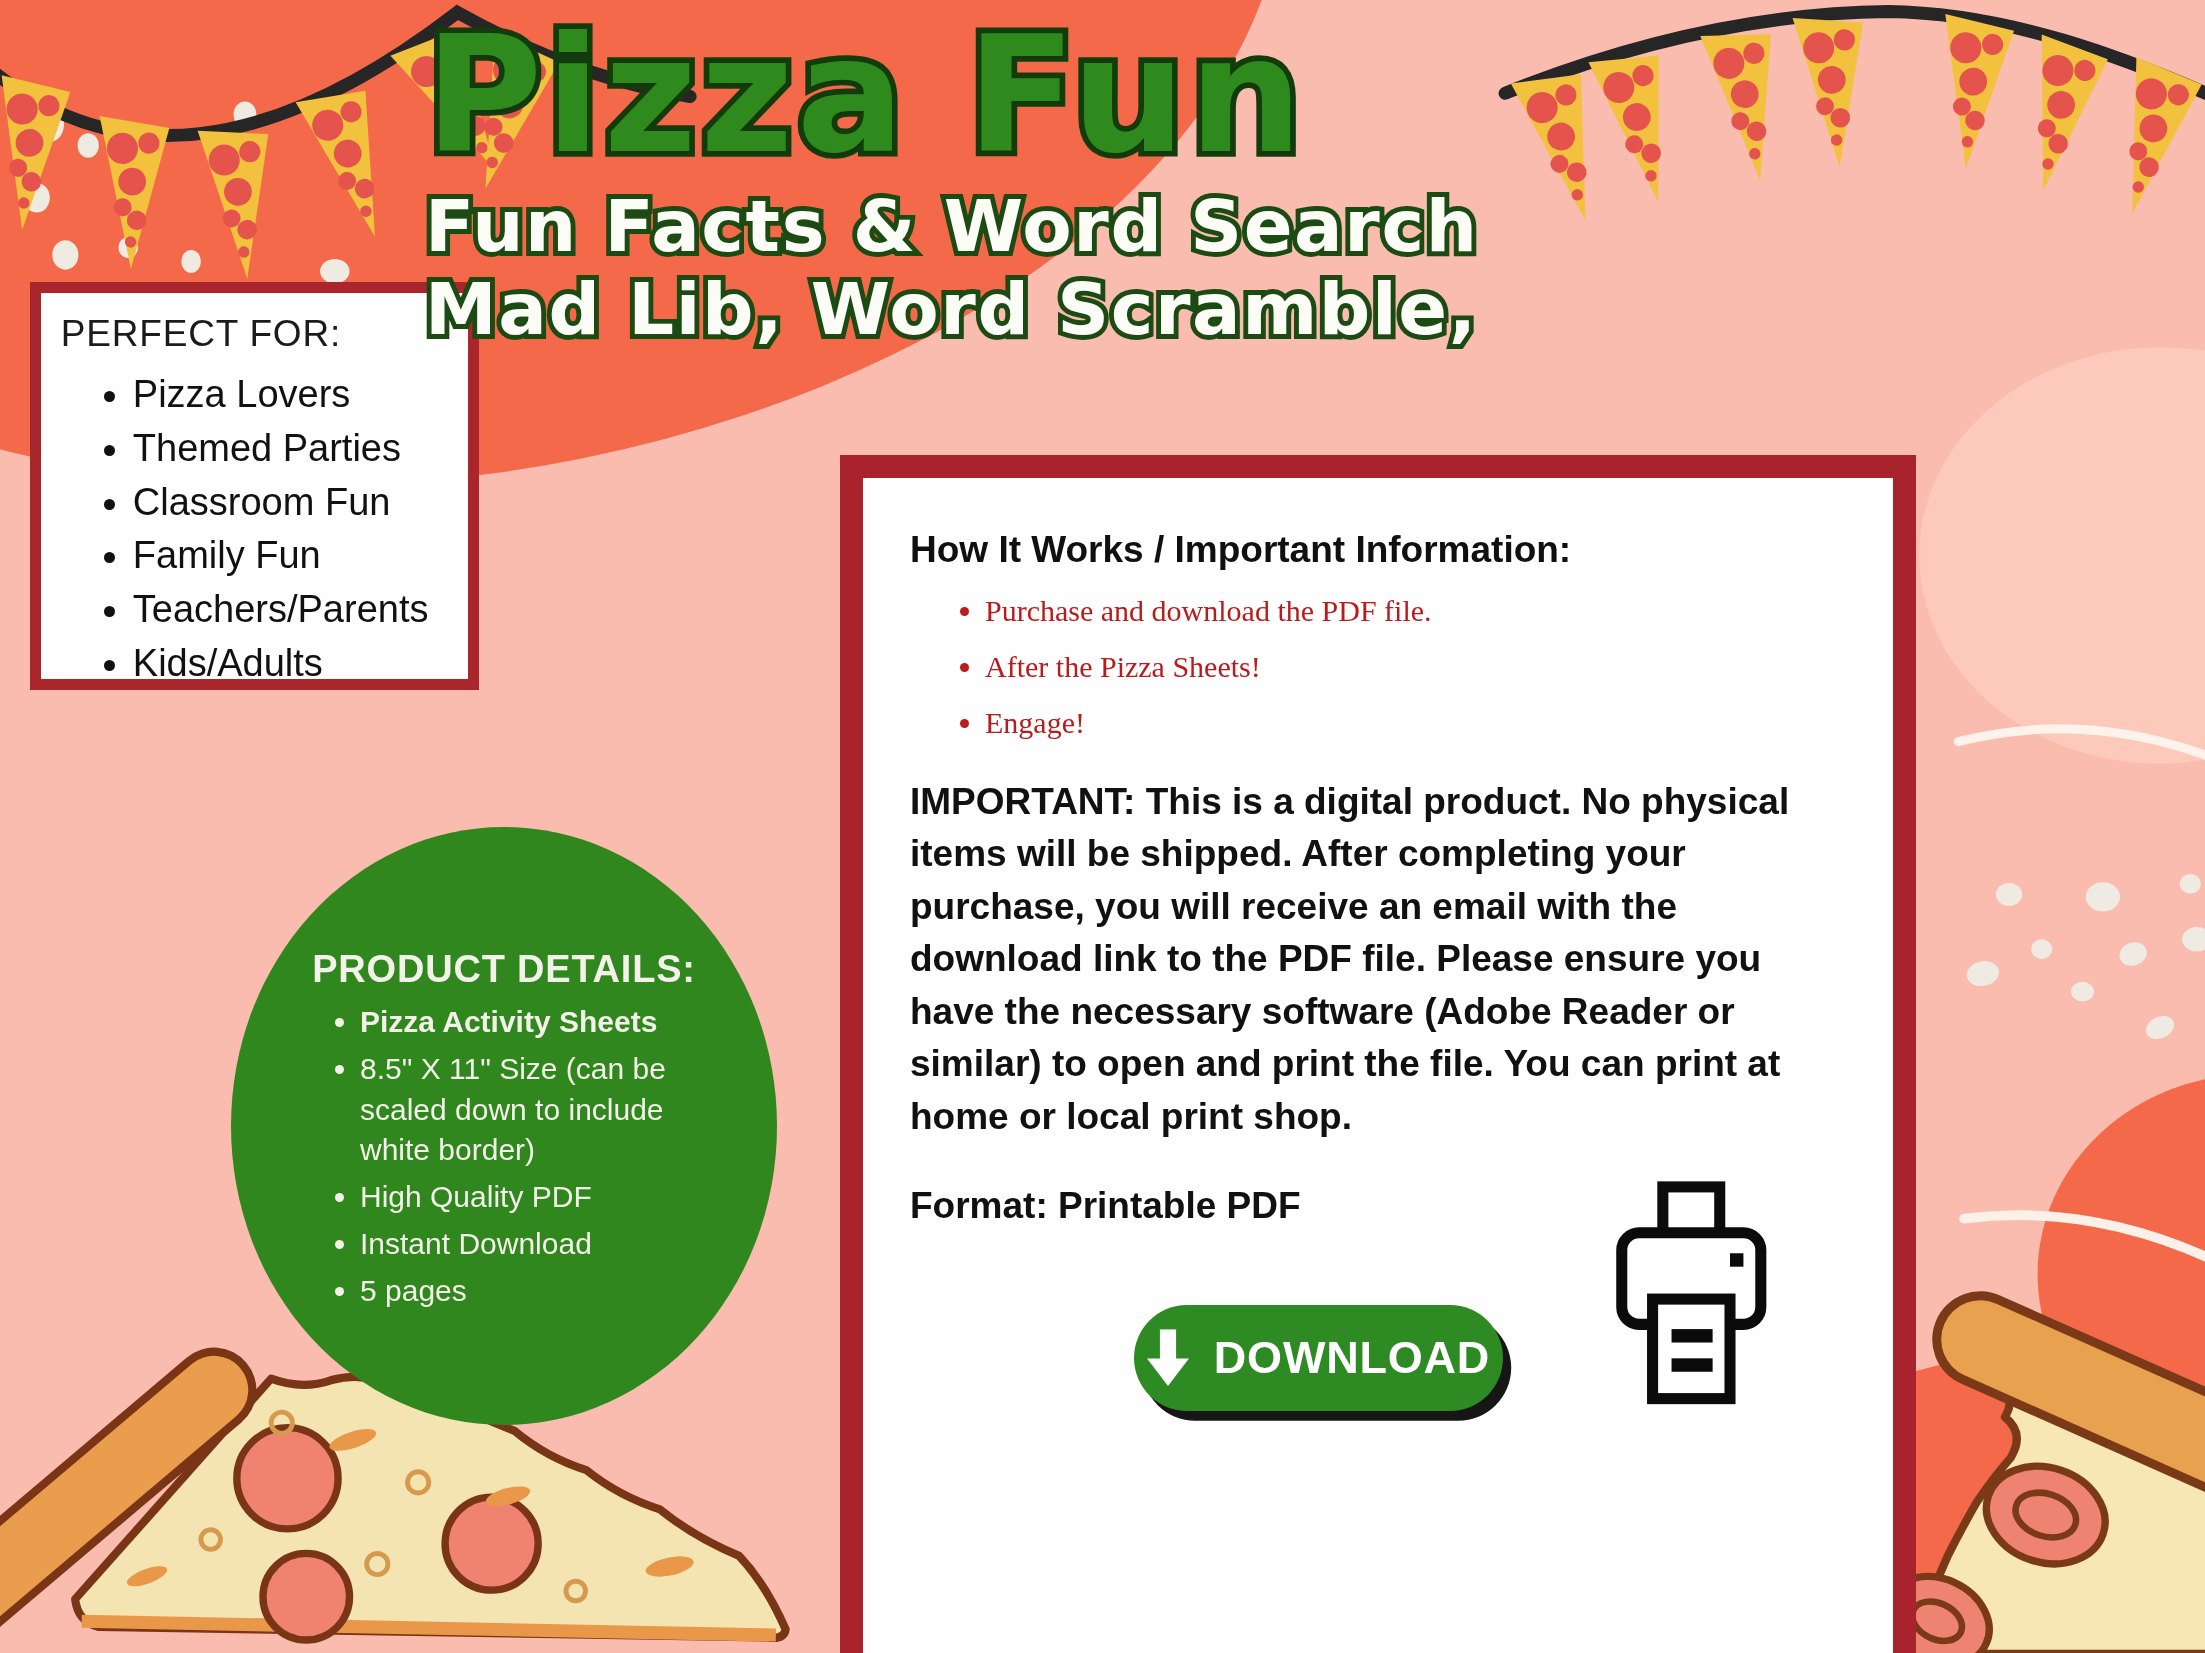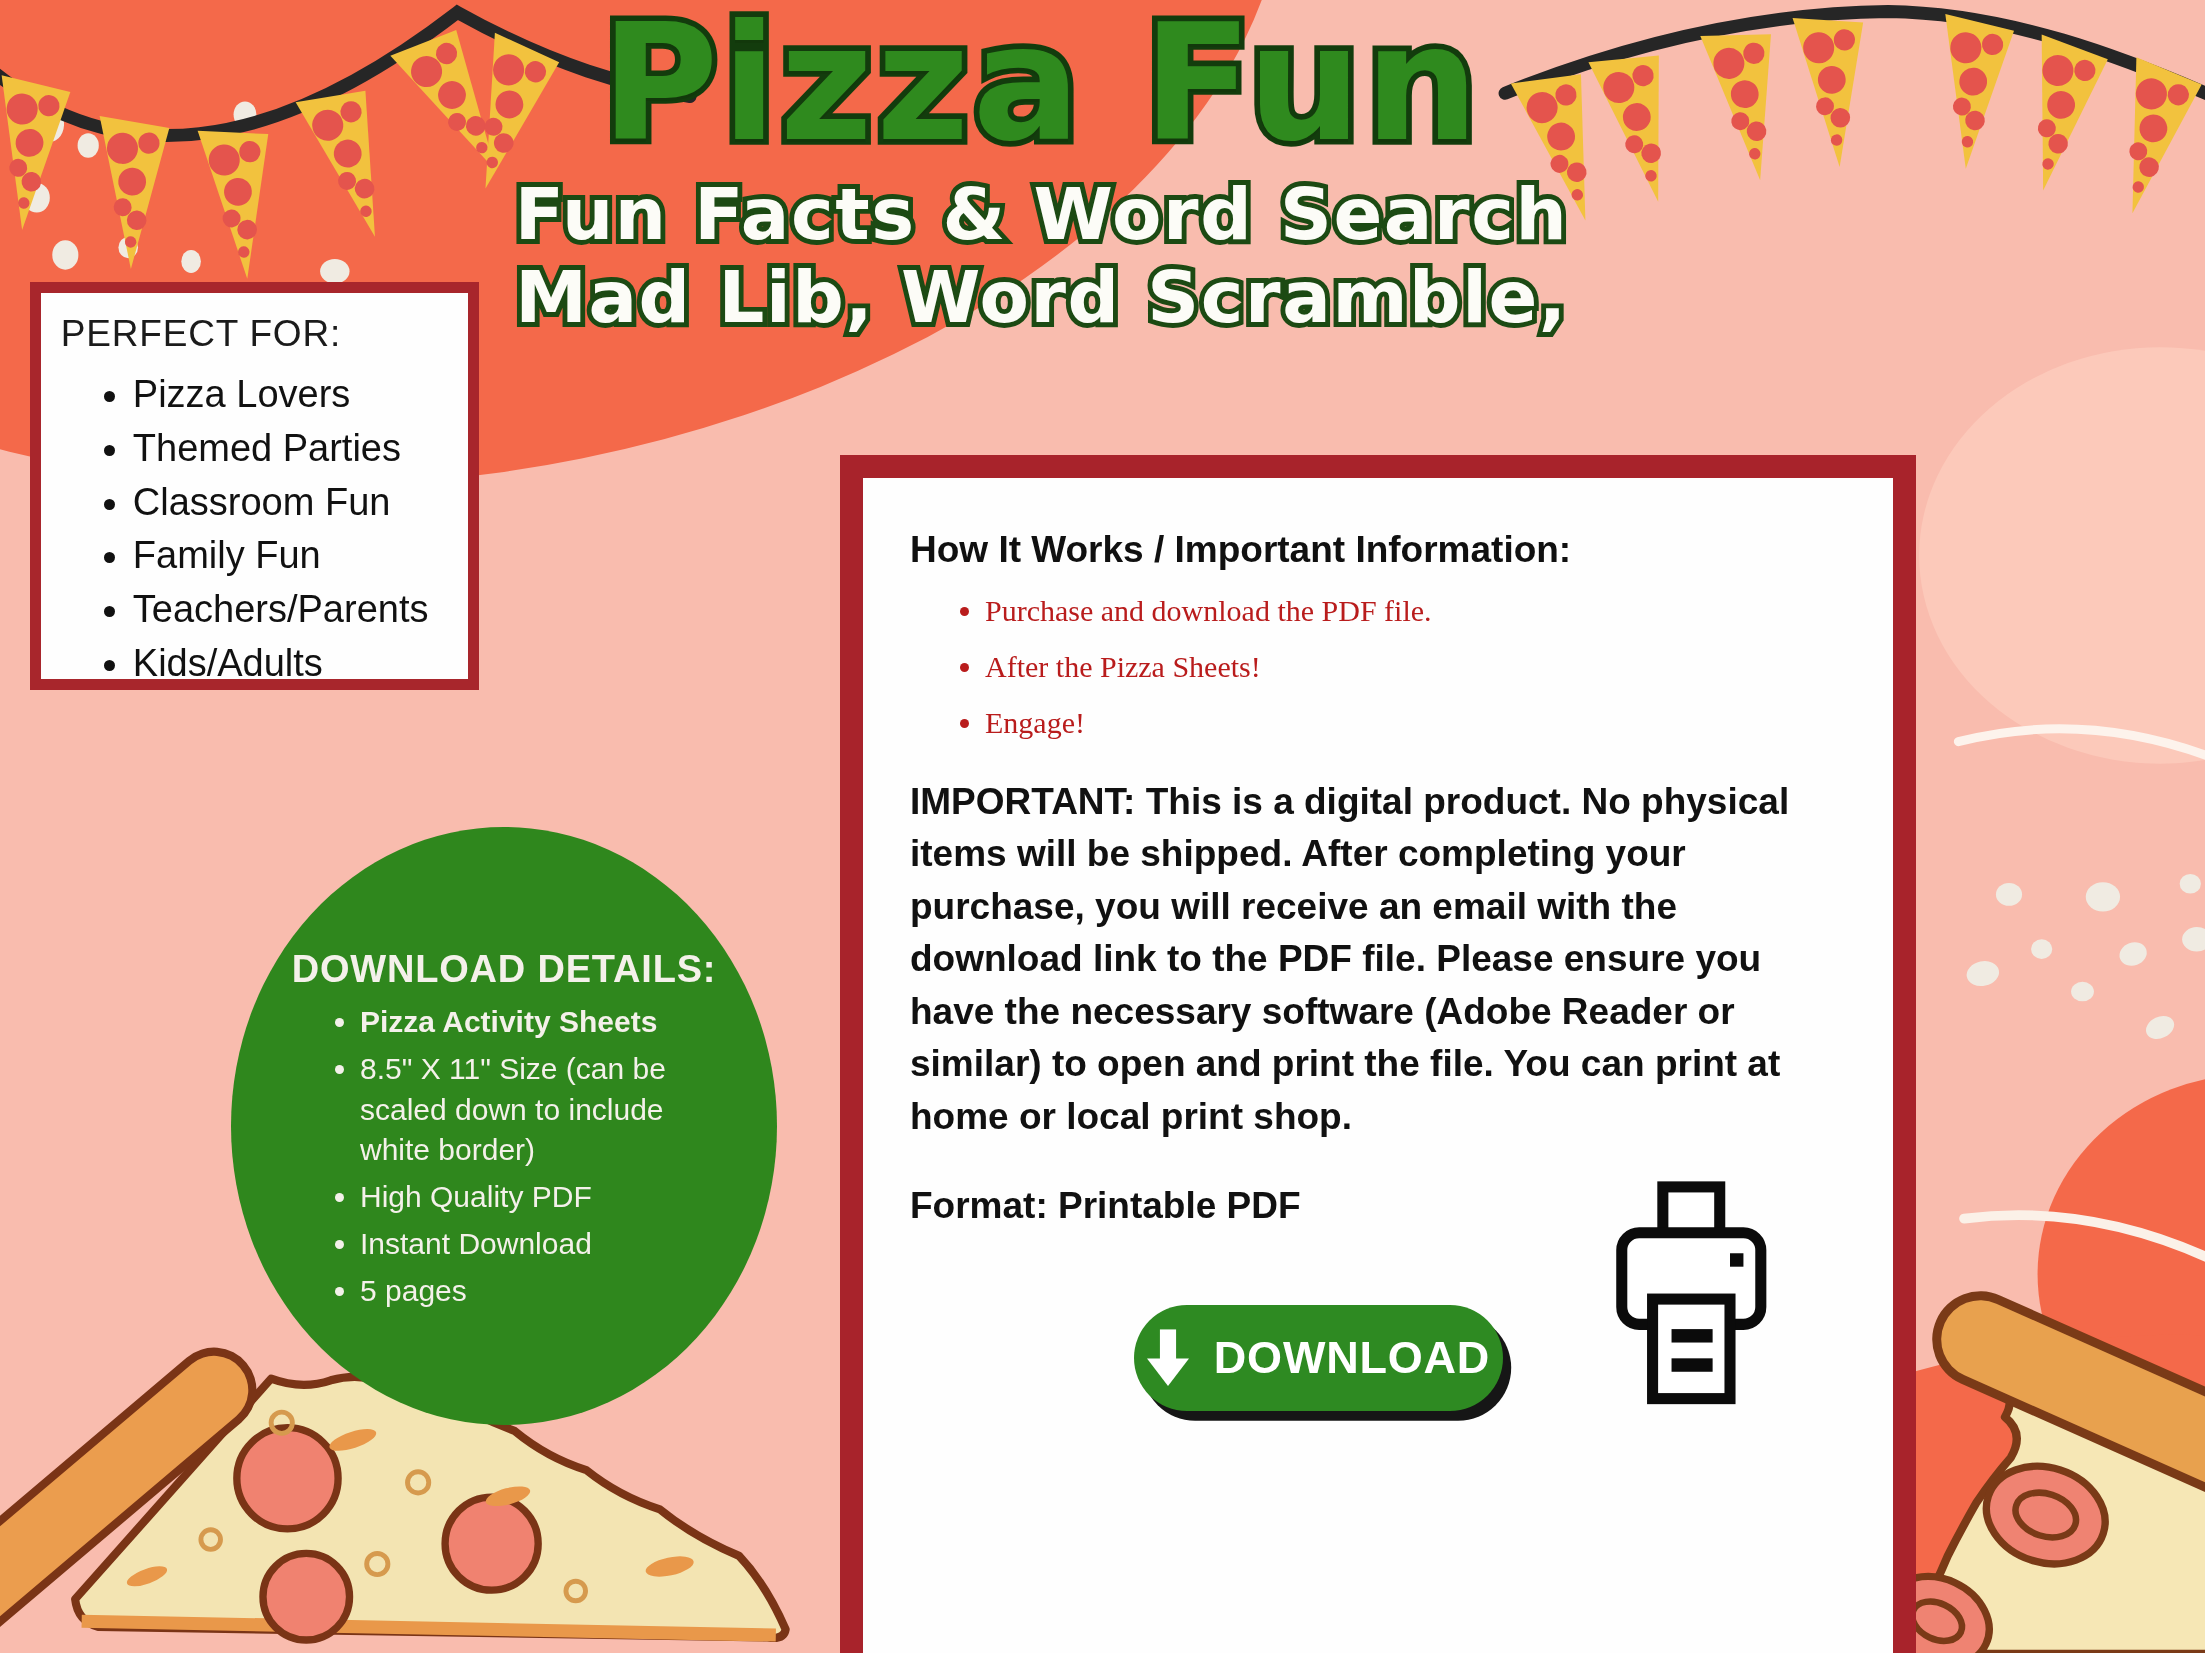--- a/index.html
+++ b/index.html
@@ -5,21 +5,21 @@
   html,body{margin:0;padding:0;}
   body{
     width:2205px;height:1654px;position:relative;overflow:hidden;
     background:#f9bcae;
     font-family:"Liberation Sans", sans-serif;
     color:#141414;
   }
   #decor{position:absolute;left:0;top:0;width:2205px;height:1654px;z-index:0;}
 
   
-  .title-wrap{position:absolute;left:425px;top:0;width:1233px;text-align:center;z-index:3;}
+  .title-wrap{position:absolute;left:425px;top:12px;width:1233px;text-align:left;z-index:3;}
   .title-main{
     font-family:"DejaVu Sans", sans-serif;
     font-size:160px;font-weight:bold;line-height:1.05;letter-spacing:3.3px;
     color:#2f8a1e;
     -webkit-text-stroke:11.4px #133c0d;
     paint-order:stroke fill;
     text-shadow:0 3.3px 0 rgba(17,48,10,.35);
   }
   .subtitle{
     font-family:"DejaVu Sans", sans-serif;
@@ -209,21 +209,21 @@
     <li>Pizza Lovers</li>
     <li>Themed Parties</li>
     <li>Classroom Fun</li>
     <li>Family Fun</li>
     <li>Teachers/Parents</li>
     <li>Kids/Adults</li>
   </ul>
 </div>
 
 <div class="detail-circle">
-  <h2>DOWNLOAD DETAILS:</h2>
+  <h2>PRODUCT DETAILS:</h2>
   <ul>
     <li class="bold">Pizza Activity Sheets</li>
     <li>8.5" X 11" Size (can be scaled down to include white border)</li>
     <li>High Quality PDF</li>
     <li>Instant Download</li>
     <li>5 pages</li>
   </ul>
 </div>
 
 <div class="info-box">

